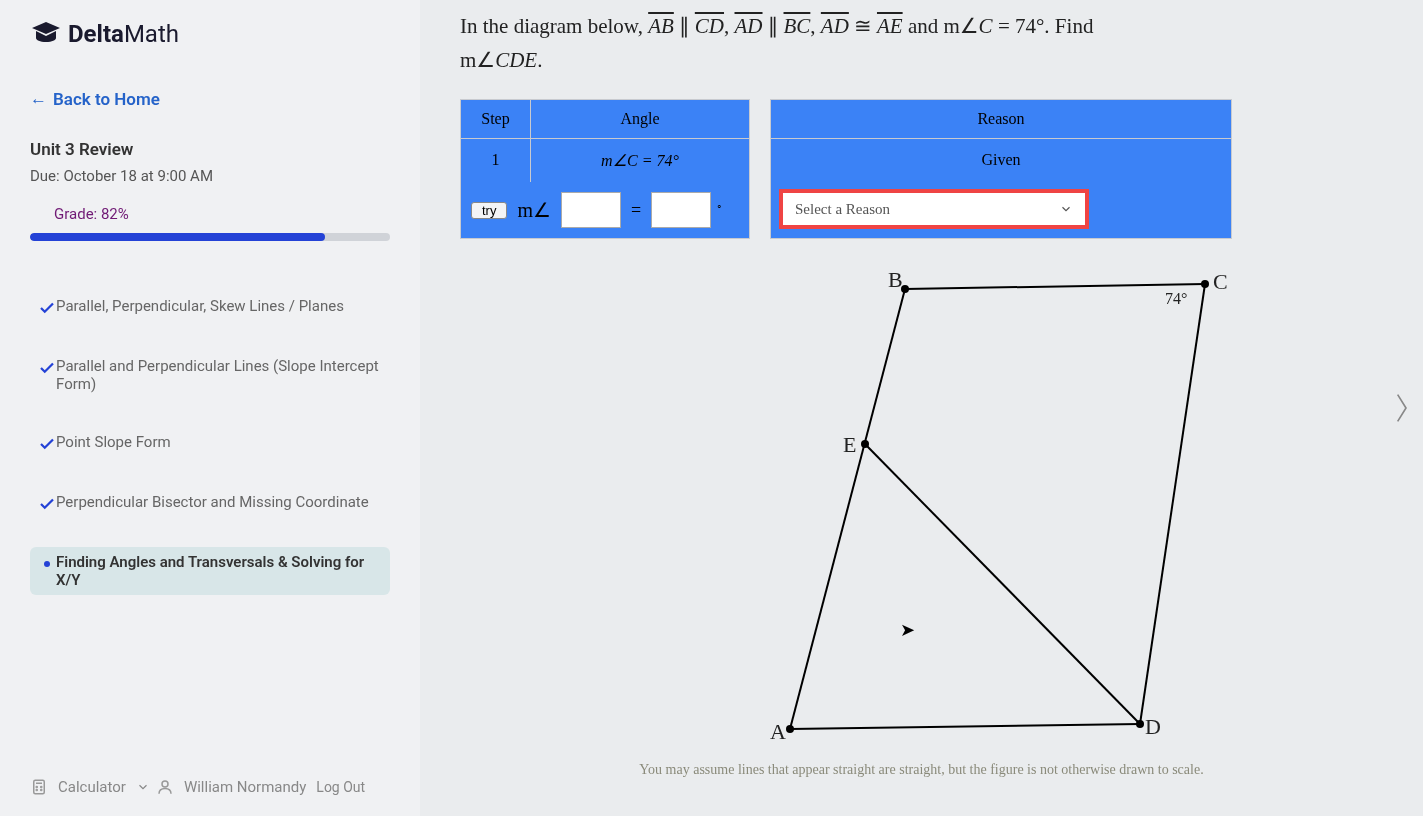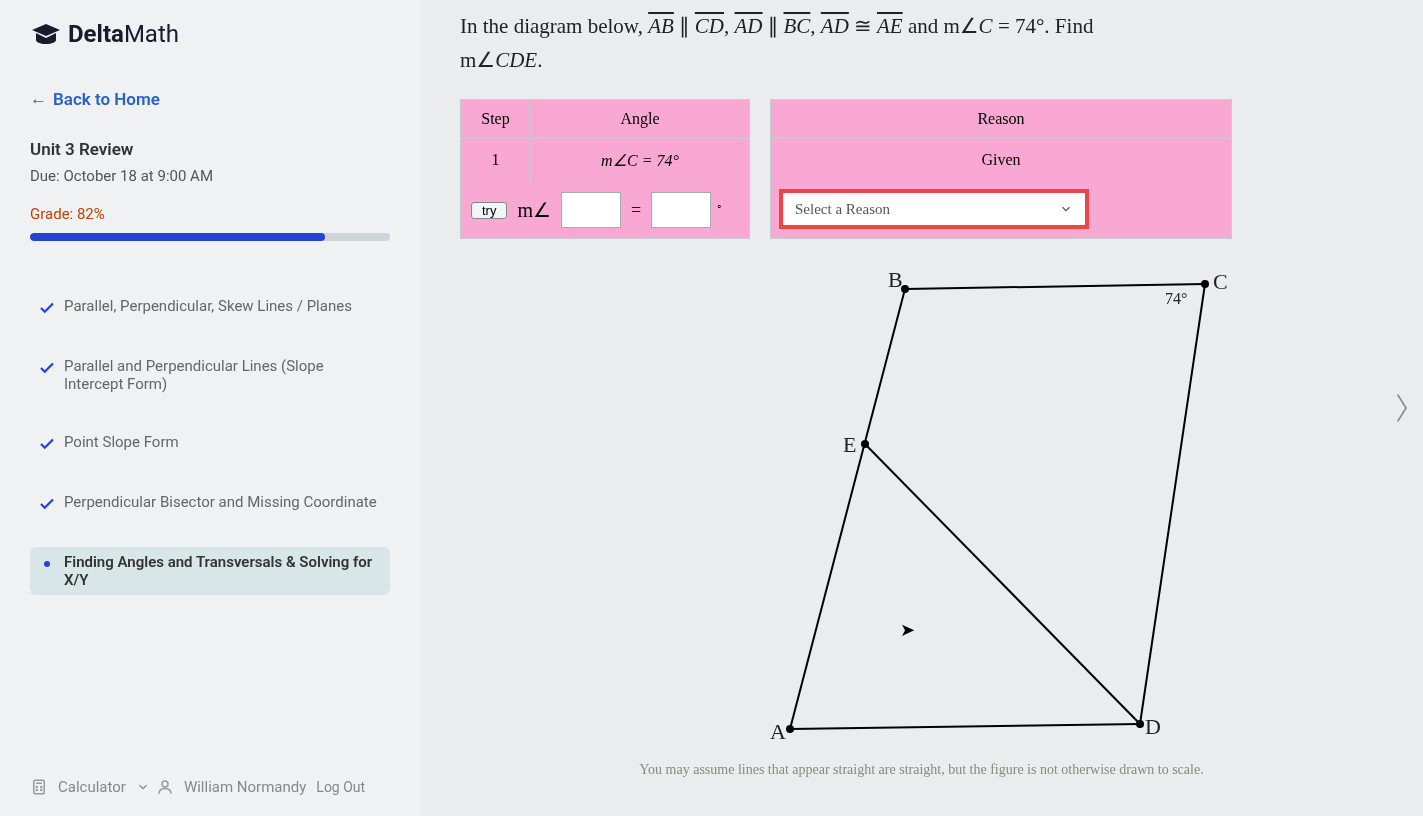--- a/index.html
+++ b/index.html
@@ -13,21 +13,21 @@
     }
     .sidebar {
       width: 420px;
       background: #f0f1f3;
       padding: 20px 30px;
       display: flex;
       flex-direction: column;
     }
     .logo {
       display: flex;
-      align-items: center;
+      align-items: flex-start;
       gap: 6px;
       margin-bottom: 40px;
     }
     .logo-icon {
       width: 32px;
       height: 24px;
       color: #1a1a2e;
     }
     .logo-text {
       font-size: 24px;
@@ -51,22 +51,23 @@
       color: #333;
       margin-bottom: 8px;
     }
     .due-text {
       font-size: 15px;
       color: #555;
       margin-bottom: 20px;
     }
     .grade-text {
       font-size: 15px;
-      color: #c2410c;
+      color: #701a75;
       margin-bottom: 10px;
+      margin-left: 24px;
     }
     .progress-bar {
       width: 100%;
       height: 8px;
       background: #d0d3d8;
       border-radius: 4px;
       overflow: hidden;
       margin-bottom: 50px;
     }
     .progress-fill {
@@ -76,21 +77,21 @@
       width: 82%;
     }
     .topic-list {
       display: flex;
       flex-direction: column;
       gap: 28px;
     }
     .topic-item {
       display: flex;
       align-items: flex-start;
-      gap: 8px;
+      gap: 0;
       font-size: 15px;
       color: #666;
       cursor: pointer;
       padding: 6px 8px;
       border-radius: 6px;
     }
     .topic-item.active {
       background: #d8e6e8;
       color: #333;
       font-weight: 600;
@@ -145,21 +146,21 @@
     }
     .italic { font-style: italic; }
     
     .proof-table {
       display: flex;
       gap: 20px;
       margin-bottom: 20px;
     }
     .table-left, .table-right {
       border: 1px solid #c8cacf;
-      background: #f9a8d4;
+      background: #3b82f6;
     }
     .table-left { width: 290px; }
     .table-right { width: 462px; }
     .table-header {
       display: flex;
       border-bottom: 1px solid #c8cacf;
     }
     .th {
       padding: 10px;
       font-family: Georgia, serif;

